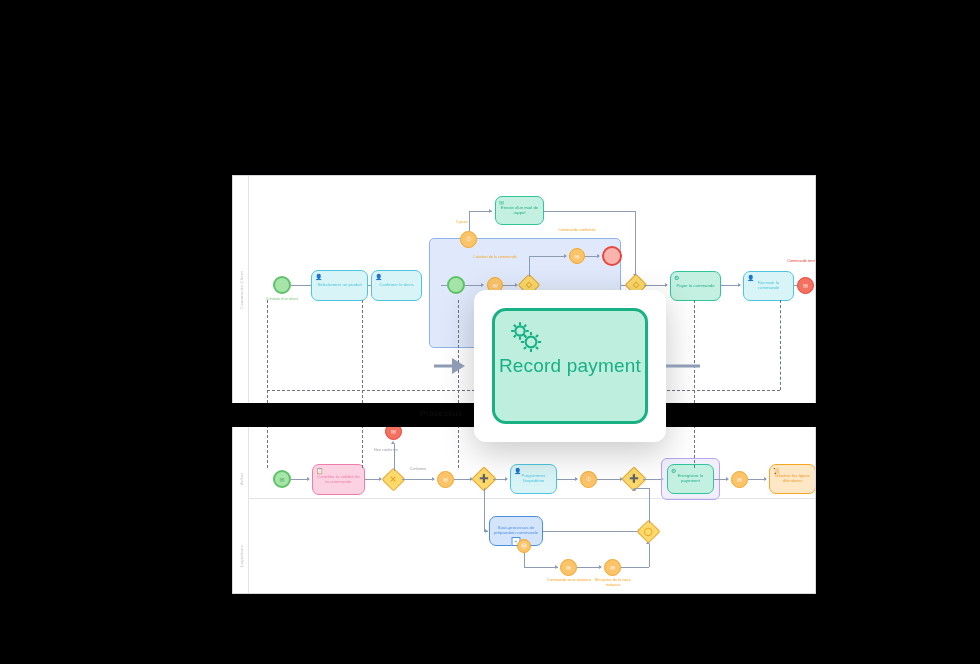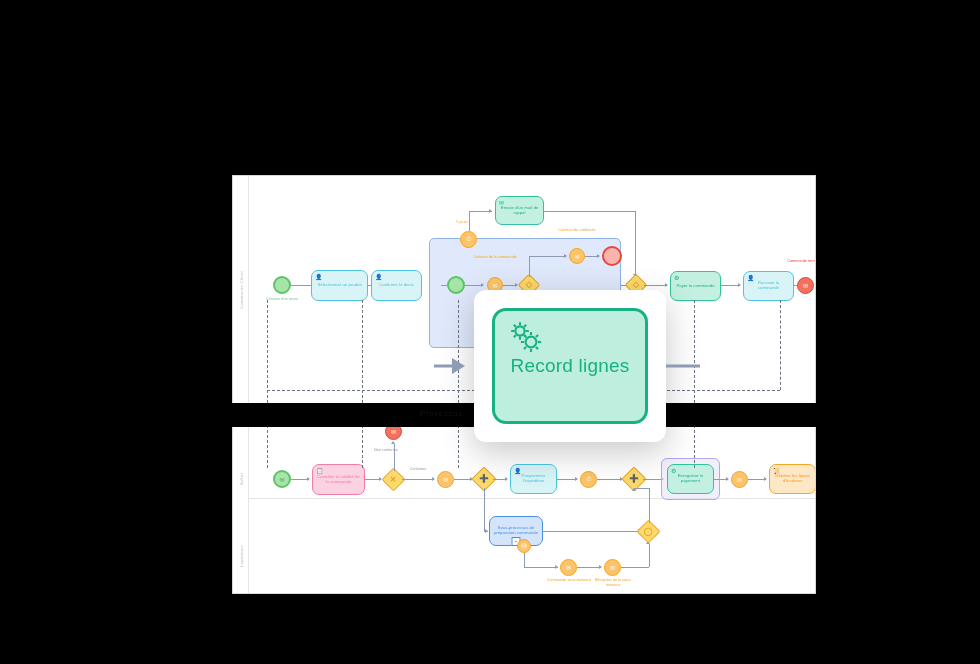--- a/index.html
+++ b/index.html
@@ -365,17 +365,17 @@
           <circle cx="13" cy="11" r="4.6"></circle>
           <g>
             <path d="M13 2.2v3.2M13 16.6v3.2M4.2 11h3.2M18.6 11h3.2
                      M6.8 4.8l2.2 2.2M17 15l2.2 2.2M19.2 4.8L17 7M9 15l-2.2 2.2"></path>
           </g>
           <circle cx="24" cy="22" r="5.4"></circle>
           <path d="M24 11.9v3.1M24 29v3.1M13.9 22h3.1M31 22h3.1
                    M16.9 14.9l2.2 2.2M28.9 26.9l2.2 2.2M31.1 14.9L28.9 17.1M19.1 26.9L16.9 29.1"></path>
         </svg>
       </div>
-      <div class="olabel">Record lignes</div>
+      <div class="olabel">Record payment</div>
     </div>
   </div>
 
 </div>
 
 </body></html>

